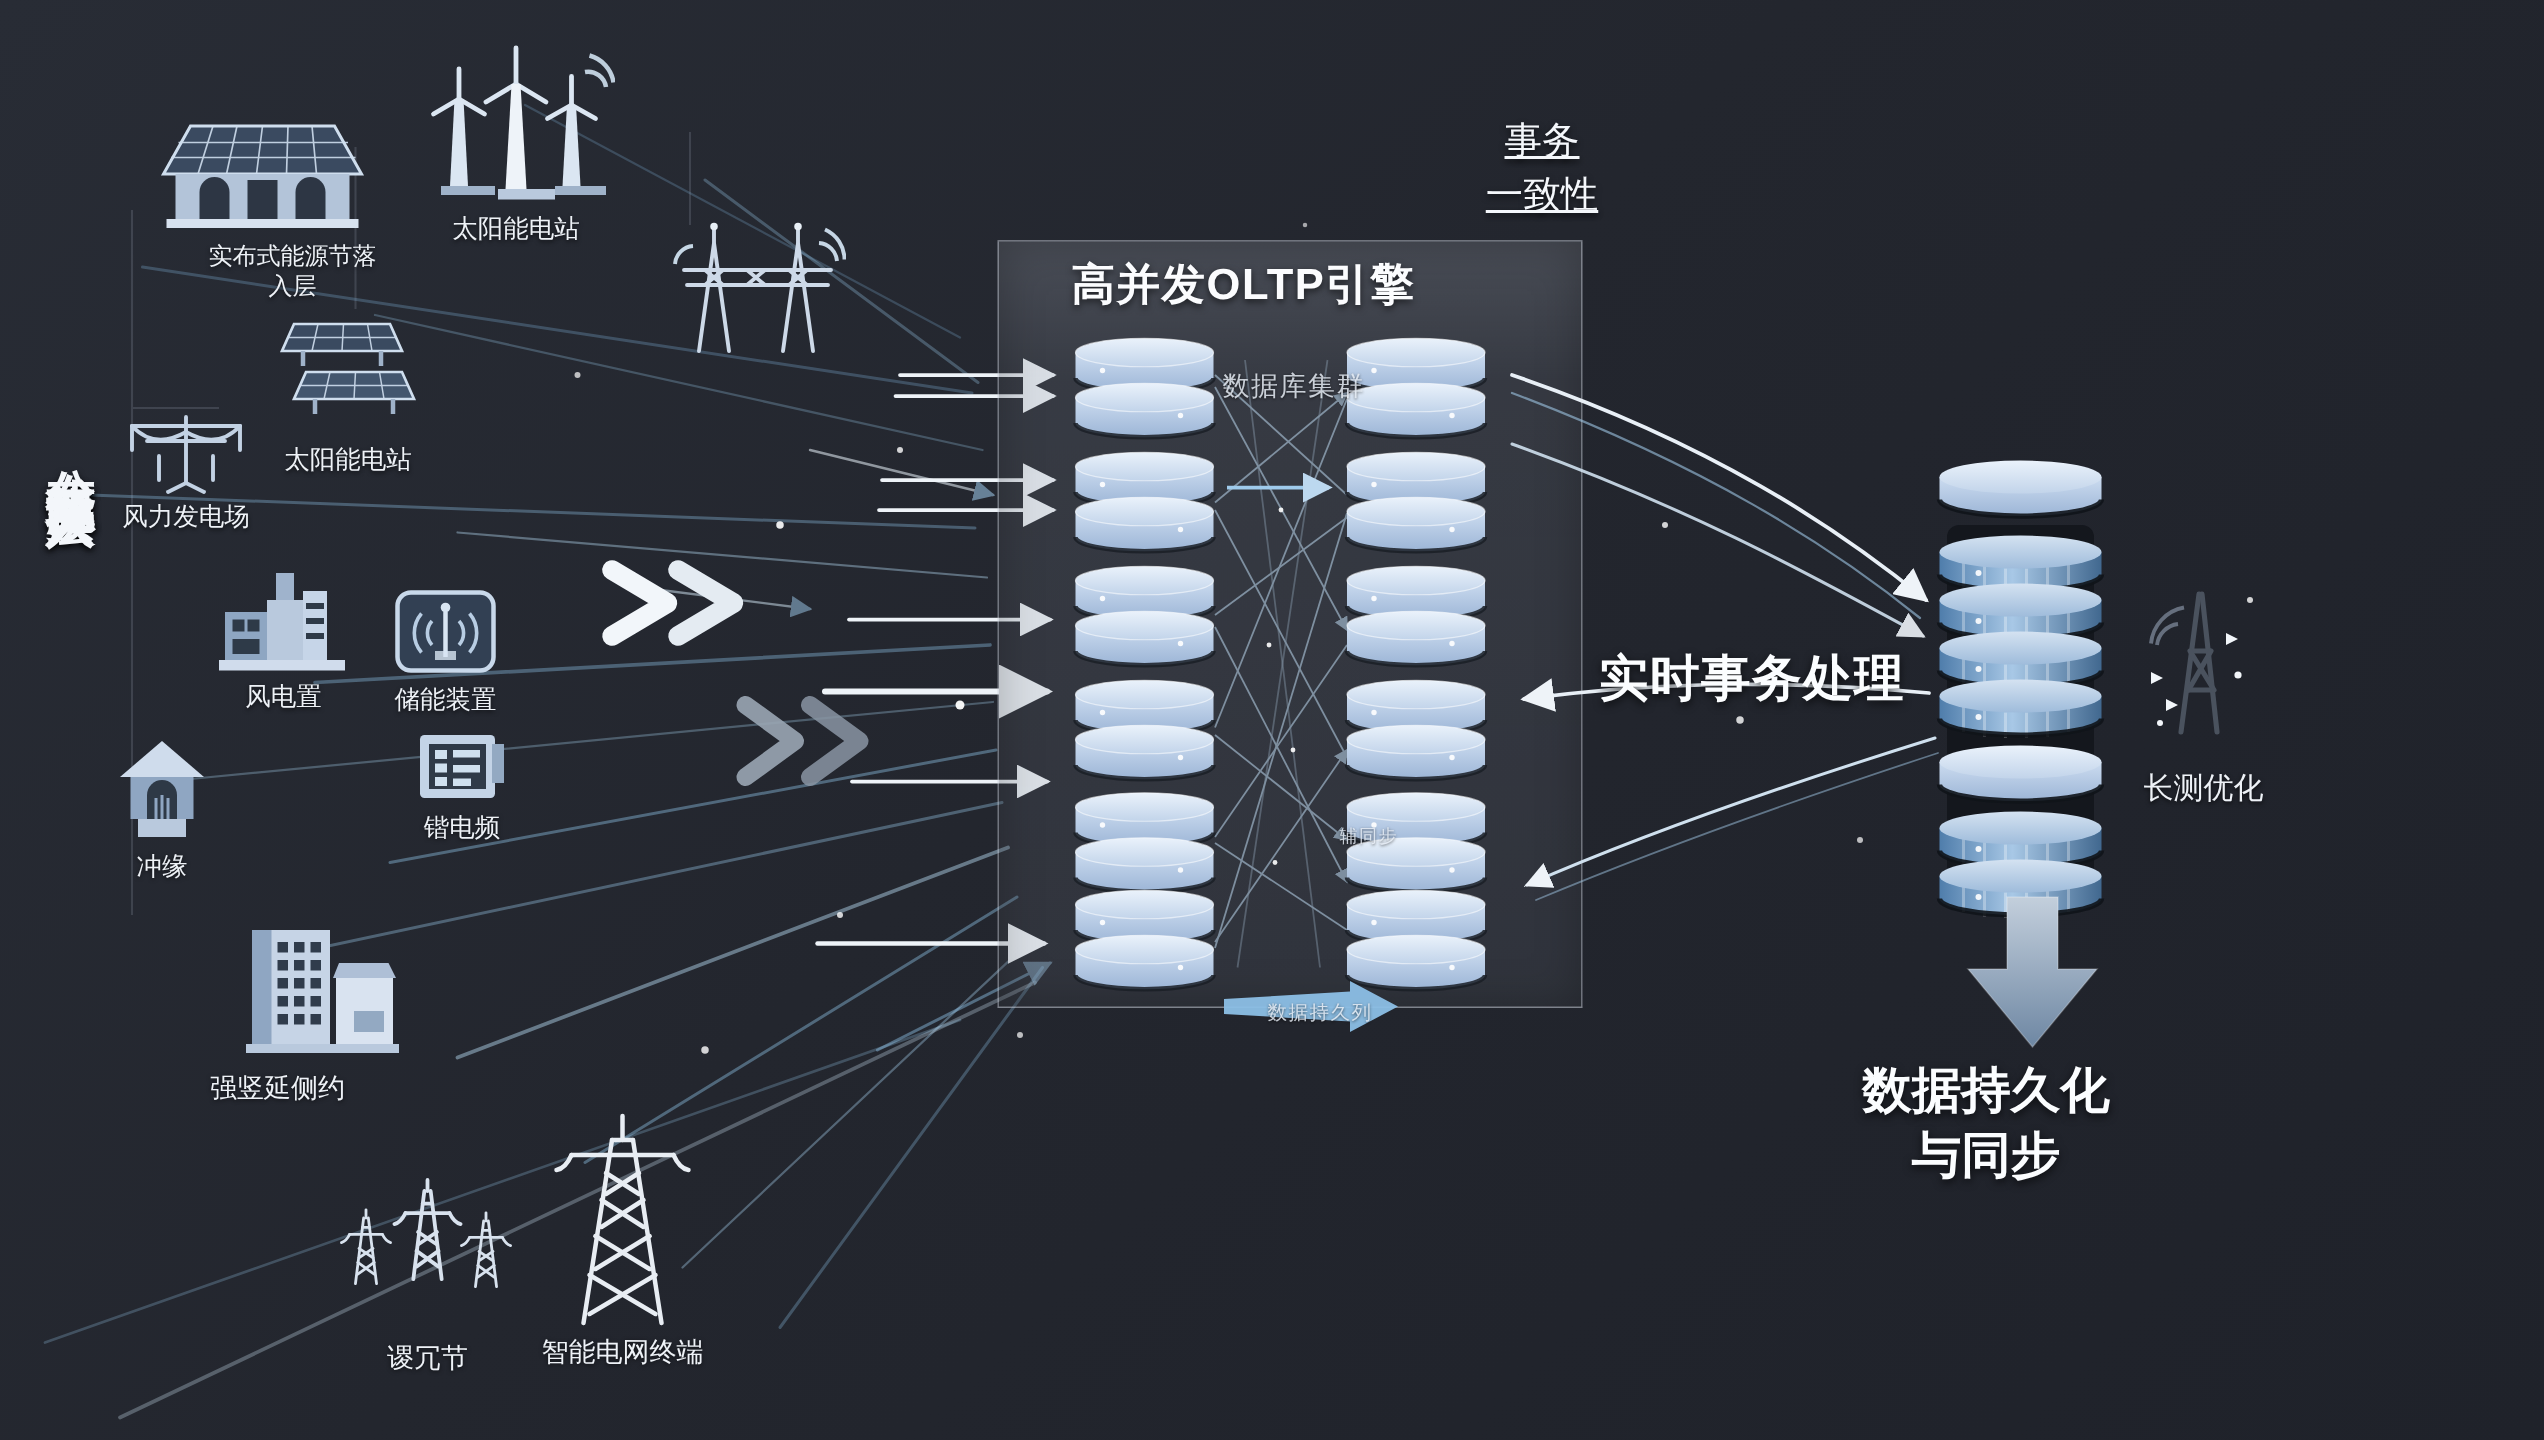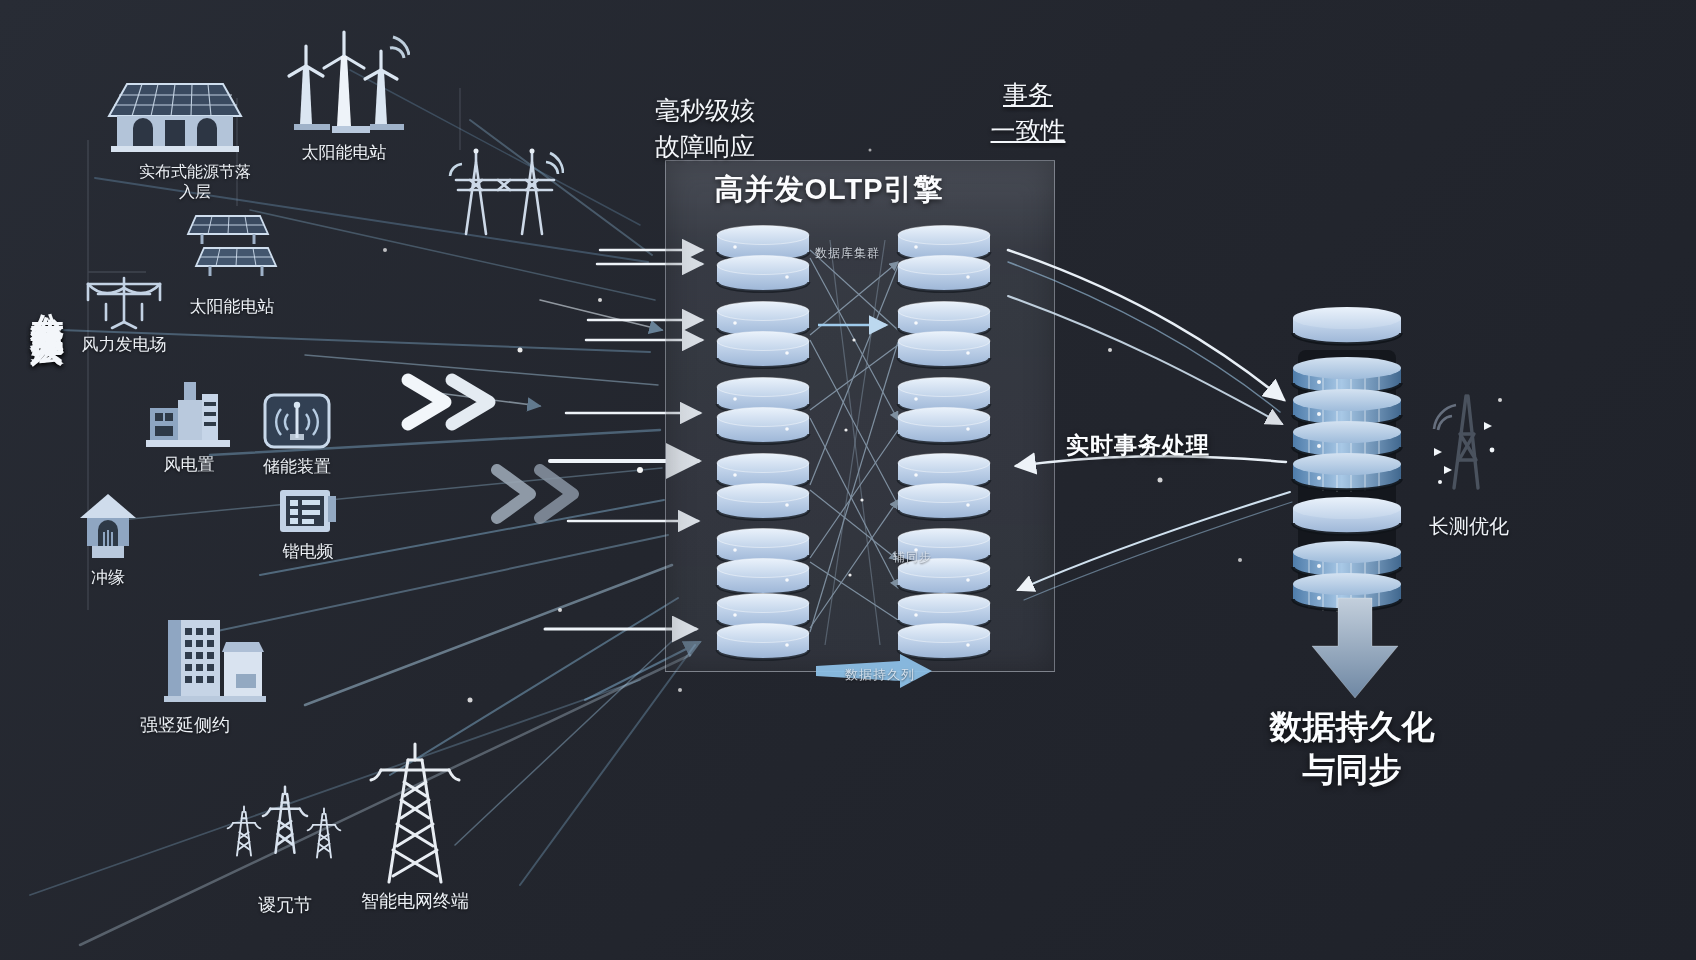--- a/index.html
+++ b/index.html
@@ -22,23 +22,23 @@
     left:665px;top:160px;width:388px;height:510px;
     background:linear-gradient(180deg,rgba(160,166,178,.30) 0%,rgba(130,136,148,.20) 18%,rgba(120,126,138,.16) 100%);
     border:1px solid rgba(215,222,232,.38);
     box-shadow:0 0 30px rgba(0,0,0,.25) inset;
   }
   .oltp-title{
     left:665px;top:170px;width:328px;text-align:center;
     font-size:29px;font-weight:700;letter-spacing:1px;color:#fbfcfe;
     text-shadow:0 2px 5px rgba(0,0,0,.6);
   }
-  .small-tag{font-size:12px;color:#e3e9f1;opacity:.85;letter-spacing:1px;text-shadow:0 1px 2px rgba(0,0,0,.7);}
+  .small-tag{font-size:18px;color:#e3e9f1;opacity:.85;letter-spacing:1px;text-shadow:0 1px 2px rgba(0,0,0,.7);}
   .anno{font-size:25px;font-weight:500;color:#f4f7fb;text-align:center;line-height:1.45;text-shadow:0 2px 4px rgba(0,0,0,.65);}
-  .big-label{font-size:23px;font-weight:700;color:#fbfdff;letter-spacing:1px;text-shadow:0 2px 6px rgba(0,0,0,.7);}
+  .big-label{font-size:33px;font-weight:700;color:#fbfdff;letter-spacing:1px;text-shadow:0 2px 6px rgba(0,0,0,.7);}
   .persist-label{font-size:33px;font-weight:700;text-align:center;line-height:1.3;color:#fbfdff;text-shadow:0 2px 6px rgba(0,0,0,.7);}
   svg{display:block;}
 </style>
 </head>
 <body>
 
 <div class="canvas">
 
   <svg class="abs" style="left:0;top:0" width="1696" height="960" viewBox="0 0 1696 960">
     <defs>
@@ -511,24 +511,20 @@
           <path d="M104 5 a22 22 0 0 1 13 20"></path>
         <path d="M16 16 a13 13 0 0 0 -12 12"></path>
       </g>
     </svg>
   </div>
 
   <div class="abs small-tag" style="left:815px;top:245px;">数据库集群</div>
   <div class="abs small-tag" style="left:893px;top:549px;font-size:12px;">辅同步</div>
   <div class="abs small-tag" style="left:845px;top:666px;font-size:13px;">数据持久列</div>
 
-  <div class="abs anno" style="left:630px;top:92px;width:150px;">
-    <div>毫秒级姟</div>
-    <div>故障响应</div>
-  </div>
   <div class="abs anno" style="left:958px;top:76px;width:140px;text-decoration:underline;">
     <div>事务</div>
     <div>一致性</div>
   </div>
 
   <div class="abs big-label" style="left:1066px;top:430px;">实时事务处理</div>
 
   <div class="abs" style="left:1414px;top:388px;width:110px;">
     <svg width="110" height="108" viewBox="0 0 110 108" style="margin:0 auto;">
       <g stroke="#4a525e" stroke-width="3.4" fill="none" stroke-linecap="round">
@@ -547,18 +543,18 @@
         <polygon points="20,60 28,64 20,68"></polygon>
           <polygon points="30,78 38,82 30,86"></polygon>
         <polygon points="70,34 78,38 70,42"></polygon>
           <circle cx="78" cy="62" r="2.4"></circle>
           <circle cx="26" cy="94" r="2"></circle>
       </g>
     </svg>
     <div class="label" style="font-size:20px;margin-top:18px;font-family:Liberation Serif, serif;">长测优化</div>
   </div>
 
-  <div class="abs persist-label" style="left:1252px;top:706px;width:200px;">
+  <div class="abs persist-label" style="left:1224px;top:706px;width:200px;">
     <div>数据持久化</div>
     <div>与同步</div>
   </div>
 
 </div>
 
 </body></html>

